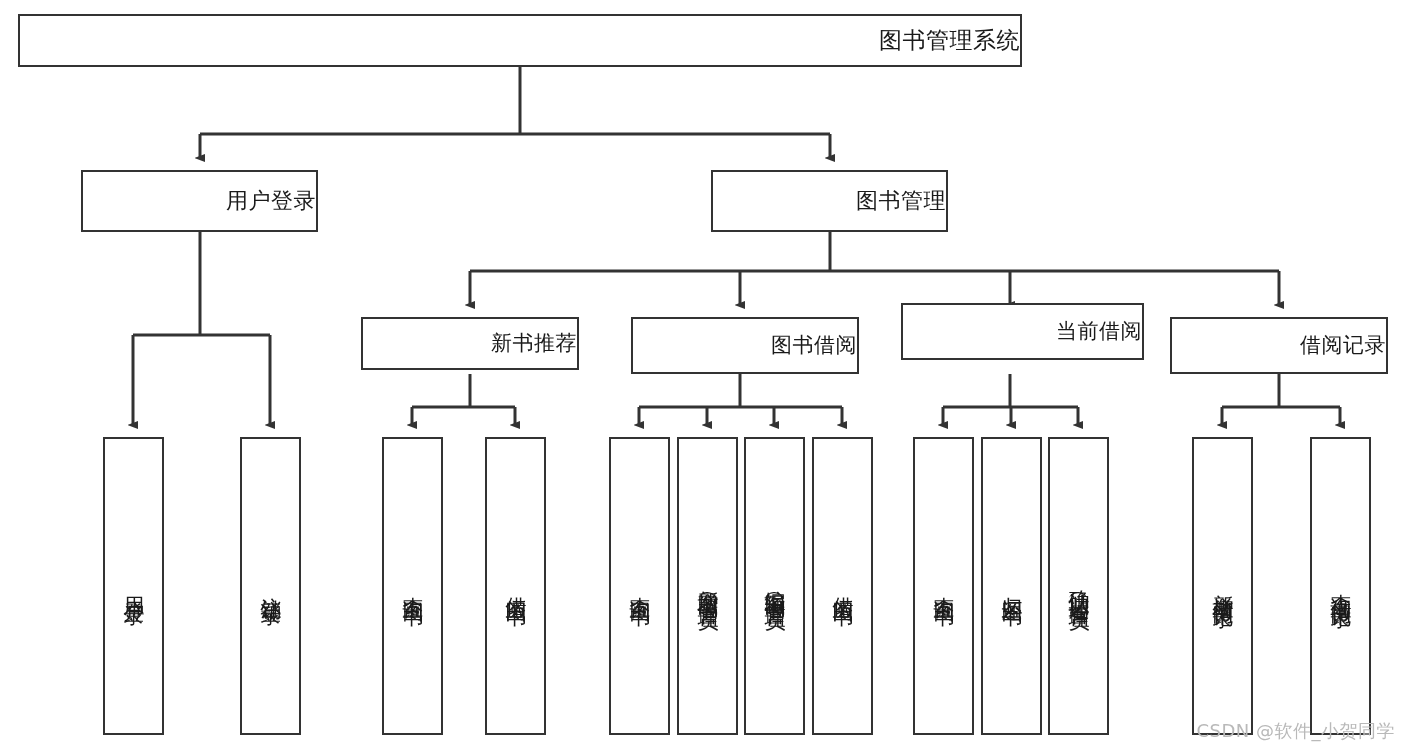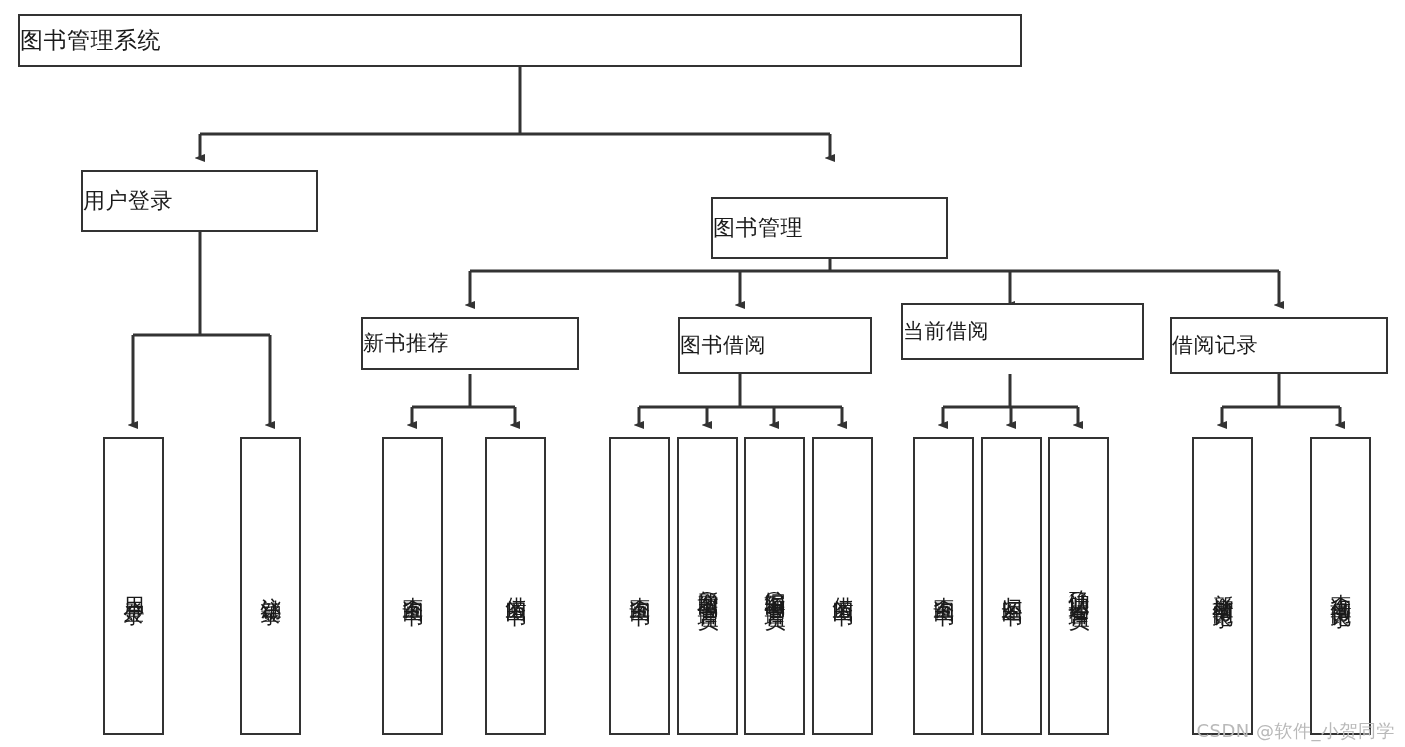--- a/index.html
+++ b/index.html
@@ -25,21 +25,21 @@
     width: 1405px;
     height: 747px;
   }
   .node {
     position: absolute;
     box-sizing: border-box;
     background: #ffffff;
     border: 2px solid #333333;
     display: flex;
     align-items: center;
-    justify-content: flex-start;
+    justify-content: flex-end;
     text-align: center;
     color: #1a1a1a;
   }
   .node-label {
     display: block;
     line-height: 1.18;
     letter-spacing: 0.5px;
   }
   .node.root .node-label { font-size: 23px; }
   .node.level2 .node-label { font-size: 22px; }
@@ -126,28 +126,28 @@
     </g>
   </svg>
 
   <div class="node root" style="left:18px; top:14px; width:1004px; height:53px;">
     <span class="node-label">图书管理系统</span>
   </div>
 
   <div class="node level2" style="left:81px; top:170px; width:237px; height:62px;">
     <span class="node-label">用户登录</span>
   </div>
-  <div class="node level2" style="left:711px; top:170px; width:237px; height:62px;margin-top:27px;">
+  <div class="node level2" style="left:711px; top:170px; width:237px; height:62px;">
     <span class="node-label">图书管理</span>
   </div>
 
   <div class="node level3" style="left:361px; top:317px; width:218px; height:53px;">
     <span class="node-label">新书推荐</span>
   </div>
-  <div class="node level3" style="left:631px; top:317px; width:194px; height:57px;margin-left:47px;">
+  <div class="node level3" style="left:631px; top:317px; width:228px; height:57px;">
     <span class="node-label">图书借阅</span>
   </div>
   <div class="node level3" style="left:901px; top:303px; width:243px; height:57px;">
     <span class="node-label">当前借阅</span>
   </div>
   <div class="node level3" style="left:1170px; top:317px; width:218px; height:57px;">
     <span class="node-label">借阅记录</span>
   </div>
 
   <div class="node leaf" style="left:103px; top:437px; width:61px; height:298px;">

